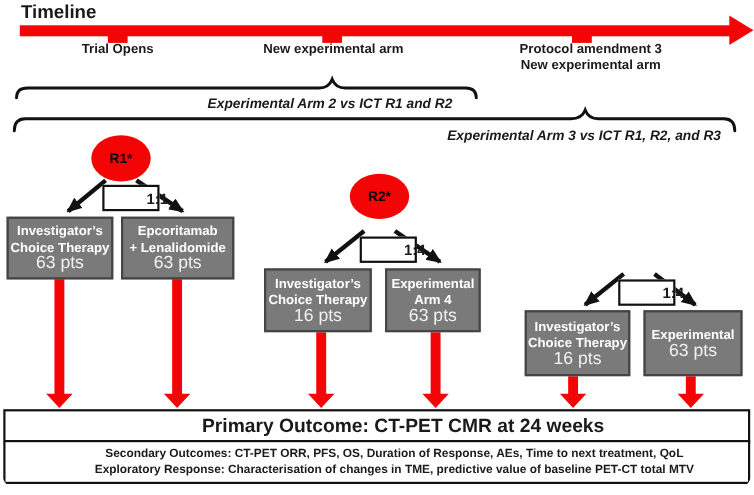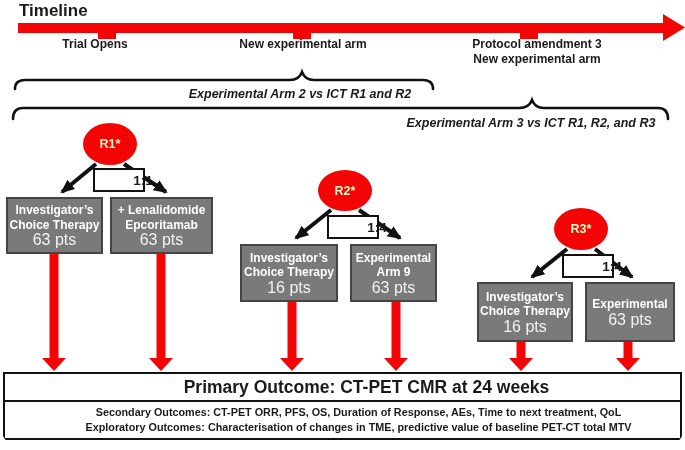--- a/index.html
+++ b/index.html
@@ -18,21 +18,21 @@
          font-size:12px;font-weight:bold;line-height:15px;white-space:nowrap;z-index:2;}
   
   .brace-label{transform:translateX(-50%);font-size:12.5px;font-weight:bold;
                white-space:nowrap;z-index:2;font-style:italic;}
   
   #gfx{left:0;top:0;z-index:1;}
   .red-fill{fill:var(--red);}
   .black-line{stroke:#111;stroke-width:4;fill:none;}
   .brace{stroke:#111;stroke-width:2.6;fill:none;stroke-linecap:round;}
   
-  .rand-circle{border-radius:50%;background:var(--red);color:#fef9c3;
+  .rand-circle{border-radius:50%;background:var(--red);color:#000000;
     display:flex;align-items:center;justify-content:center;
     font-size:12.5px;font-weight:bold;z-index:2;}
   
   .ratio-box{background:#fff;border:2px solid #111;display:flex;align-items:center;
     justify-content:center;font-size:13.5px;font-weight:bold;z-index:3;box-sizing:border-box;padding-left:48px;}
   
   .arm-box{background:var(--gray);border:2px solid var(--gray_border);box-sizing:border-box;
     color:#fff;text-align:center;font-size:12px;font-weight:bold;line-height:14.5px;
     display:flex;flex-direction:column;justify-content:center;z-index:2;}
   .arm-box .pts{font-weight:normal;font-size:16px;color:#f2f2f2;margin-top:1px;}
@@ -50,21 +50,21 @@
 
 <div id="figure">
 
   <div class="abs fig-title">Timeline</div>
 
   <div class="abs tl-bar"></div>
   <div class="abs tl-tick" style="left:98px;"></div>
   <div class="abs tl-tick" style="left:293px;"></div>
   <div class="abs tl-tick" style="left:520px;"></div>
 
-  <div class="abs event" style="left:95px;">
+  <div class="abs event" style="left:107px;">
     <div>Trial Opens</div>
   </div>
   <div class="abs event" style="left:303px;">
     <div>New experimental arm</div>
   </div>
   <div class="abs event" style="left:537px;">
     <div>Protocol amendment 3</div>
     <div>New experimental arm</div>
   </div>
 
@@ -106,59 +106,56 @@
   </div>
   <div class="abs ratio-box" style="left:93px;top:168px;width:38px;height:24px;">
     <span>1:1</span>
   </div>
   <div class="abs arm-box" style="left:6px;top:197px;width:97px;height:57px;">
     <div>Investigator’s</div>
     <div>Choice Therapy</div>
     <div class="pts">63 pts</div>
   </div>
   <div class="abs arm-box" style="left:110px;top:197px;width:103px;height:57px;">
+    <div>Epcoritamab</div>
     <div>+ Lenalidomide</div>
-    <div>Epcoritamab</div>
     <div class="pts">63 pts</div>
   </div>
 
-  <div class="abs rand-circle" style="left:318px;top:170px;width:54px;height:41px;">
+  <div class="abs rand-circle" style="left:318px;top:158px;width:54px;height:41px;">
     <span>R2*</span>
   </div>
   <div class="abs ratio-box" style="left:327px;top:215px;width:38px;height:24px;">
     <span>1:4</span>
   </div>
   <div class="abs arm-box" style="left:240px;top:244px;width:98px;height:58px;">
     <div>Investigator’s</div>
     <div>Choice Therapy</div>
     <div class="pts">16 pts</div>
   </div>
   <div class="abs arm-box" style="left:350px;top:244px;width:87px;height:58px;">
     <div>Experimental</div>
-    <div>Arm 9</div>
+    <div>Arm 4</div>
     <div class="pts">63 pts</div>
   </div>
 
-  <div class="abs rand-circle" style="left:554px;top:208px;width:54px;height:42px;">
-    <span>R3*</span>
-  </div>
   <div class="abs ratio-box" style="left:562px;top:254px;width:40px;height:24px;">
     <span>1:4</span>
   </div>
   <div class="abs arm-box" style="left:477px;top:282px;width:96px;height:60px;">
     <div>Investigator’s</div>
     <div>Choice Therapy</div>
     <div class="pts">16 pts</div>
   </div>
   <div class="abs arm-box" style="left:585px;top:282px;width:90px;height:60px;">
     <div>Experimental</div>
     <div class="pts">63 pts</div>
   </div>
 
   <div class="abs primary-box">
     <span>Primary Outcome: CT-PET CMR at 24 weeks</span>
   </div>
   <div class="abs secondary-box">
     <div>Secondary Outcomes: CT-PET ORR, PFS, OS, Duration of Response, AEs, Time to next treatment, QoL</div>
-    <div>Exploratory Outcomes: Characterisation of changes in TME, predictive value of baseline PET-CT total MTV</div>
+    <div>Exploratory Response: Characterisation of changes in TME, predictive value of baseline PET-CT total MTV</div>
   </div>
 
 </div>
 
 </body></html>

